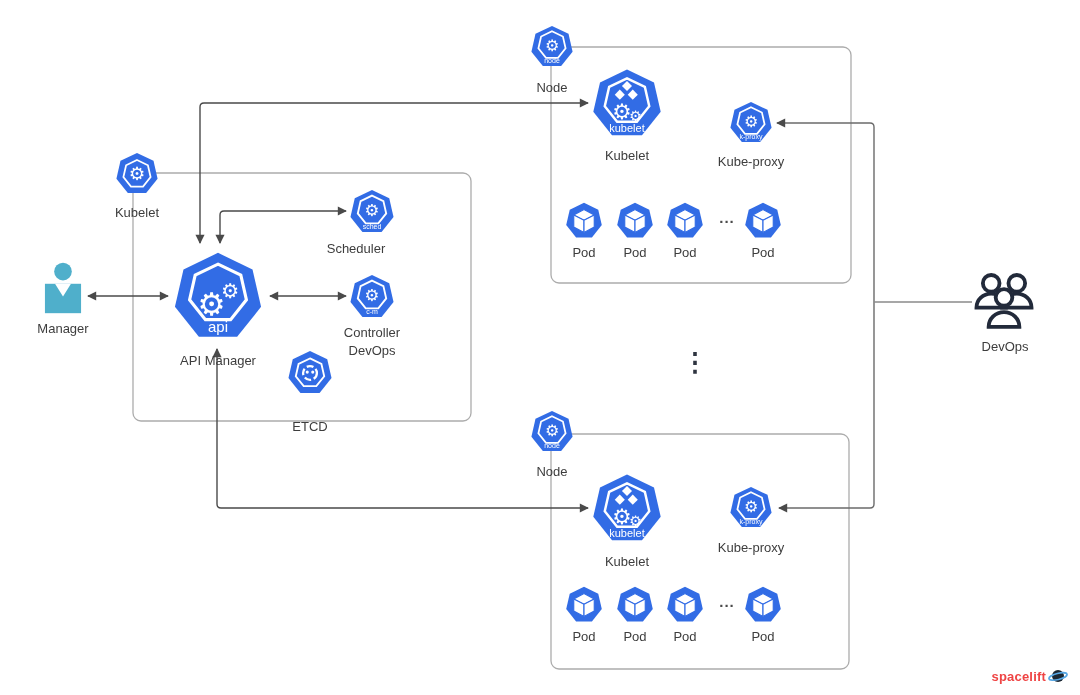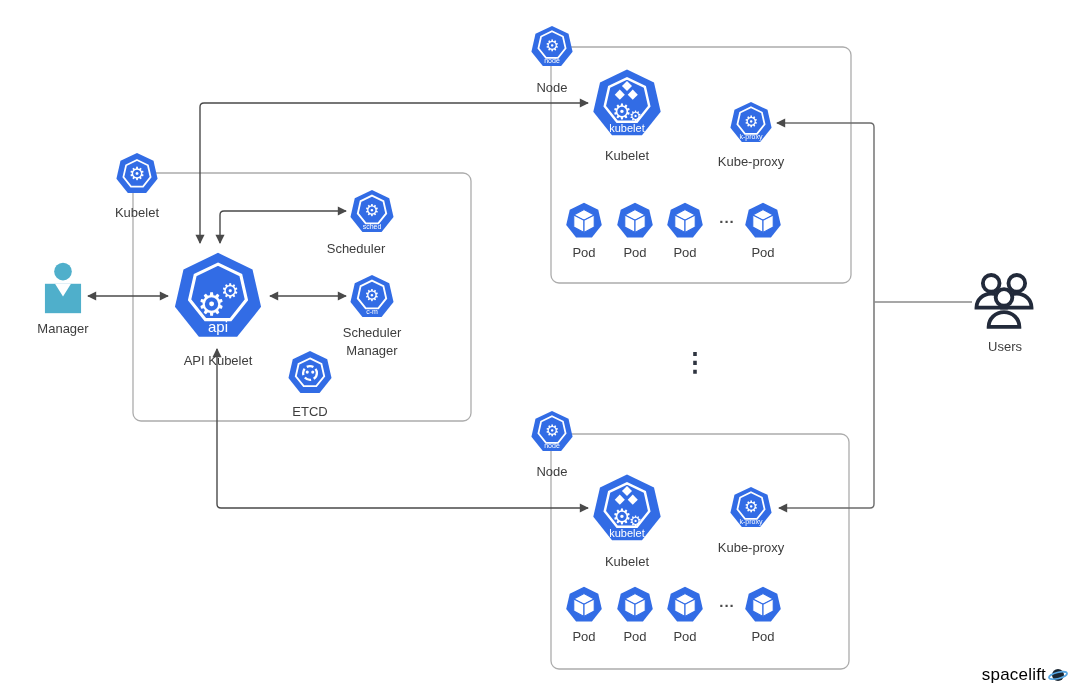--- a/index.html
+++ b/index.html
@@ -12,21 +12,21 @@
              font-family:"Liberation Sans",sans-serif;pointer-events:none;}
   .sub-s{bottom:11%;font-size:7px;}
   .sub-m{bottom:9%;font-size:11px;}
   .sub-b{bottom:9%;font-size:15px;}
   .lbl{position:absolute;z-index:4;font-size:13px;line-height:1.35;color:#3d3d3d;text-align:center;}
   .dots-h{position:absolute;z-index:4;font-size:15px;font-weight:bold;color:#4a4a4a;text-align:center;letter-spacing:1px;}
   .dots-v{position:absolute;z-index:4;font-size:26px;font-weight:bold;color:#2e3440;text-align:center;line-height:0.55;}
   .actor{position:absolute;z-index:3;}
   .actor svg{display:block;width:100%;height:100%;}
   #brand{position:absolute;z-index:5;right:12px;bottom:10px;display:flex;align-items:center;gap:2px;}
-  #brand .brand-text{font-size:17px;font-weight:normal;color:#000000;letter-spacing:.2px;}
+  #brand .brand-text{font-size:13px;font-weight:bold;color:#ef4444;letter-spacing:.2px;}
 </style>
 </head>
 <body>
 
 <div id="stage">
 
   <svg id="wires" width="1080" height="695" viewBox="0 0 1080 695">
     <defs>
       <marker id="arr" viewBox="0 0 10 10" refX="9" refY="5" markerWidth="8" markerHeight="6.5" orient="auto-start-reverse" markerUnits="strokeWidth">
         <path d="M0,0 L10,5 L0,10 z" fill="#4a4a4a"></path>
@@ -66,72 +66,72 @@
       <g fill="none" stroke="#222a3a" stroke-width="6">
         <circle cx="30" cy="24" r="13"></circle>
         <path d="M7,62 a23,22 0 0 1 46,0 z"></path>
         <circle cx="70" cy="24" r="13"></circle>
         <path d="M47,62 a23,22 0 0 1 46,0 z"></path>
         <circle cx="50" cy="46" r="13" fill="#ffffff"></circle>
         <path d="M26,92 a24,23 0 0 1 48,0 z" fill="#ffffff"></path>
       </g>
     </svg>
   </div>
-  <div class="lbl" style="left:965px;top:338px;width:80px">Users</div>
+  <div class="lbl" style="left:965px;top:338px;width:80px">DevOps</div>
 
   <div class="kicon" style="left:115px;top:152px;width:44px;height:44px">
       <svg viewBox="0 0 100 100">
         <polygon points="50,2 87.5,20.1 96.8,60.7 70.8,93.3 29.2,93.3 3.2,60.7 12.5,20.1" fill="#326CE5"></polygon>
         <polygon points="50,18.3 74.8,30.3 80.9,57.1 63.7,78.6 36.3,78.6 19.1,57.1 25.2,30.3" fill="none" stroke="#fff" stroke-width="4"></polygon>
         <text x="50" y="64" font-size="42" text-anchor="middle" fill="#fff" font-family="DejaVu Sans">⚙</text>
       </svg>
     </div>
   <div class="lbl" style="left:97px;top:204px;width:80px">Kubelet</div>
 
   <div class="kicon" style="left:172px;top:251px;width:92px;height:92px">
       <svg viewBox="0 0 100 100">
         <polygon points="50,2 87.5,20.1 96.8,60.7 70.8,93.3 29.2,93.3 3.2,60.7 12.5,20.1" fill="#326CE5"></polygon>
         <polygon points="50,14.3 74.8,26.3 80.9,53.1 63.7,74.6 36.3,74.6 19.1,53.1 25.2,26.3" fill="none" stroke="#fff" stroke-width="3.4"></polygon>
         <text x="43" y="70" font-size="34" text-anchor="middle" fill="#fff" font-family="DejaVu Sans">⚙</text>
         <text x="63" y="51" font-size="22" text-anchor="middle" fill="#fff" font-family="DejaVu Sans">⚙</text>
       </svg>
     <span class="kicon-sub sub-b">api</span>
   </div>
-  <div class="lbl" style="left:168px;top:352px;width:100px">API Kubelet</div>
+  <div class="lbl" style="left:168px;top:352px;width:100px">API Manager</div>
 
   <div class="kicon" style="left:349px;top:189px;width:46px;height:46px">
       <svg viewBox="0 0 100 100">
         <polygon points="50,2 87.5,20.1 96.8,60.7 70.8,93.3 29.2,93.3 3.2,60.7 12.5,20.1" fill="#326CE5"></polygon>
         <polygon points="50,14.3 74.8,26.3 80.9,53.1 63.7,74.6 36.3,74.6 19.1,53.1 25.2,26.3" fill="none" stroke="#fff" stroke-width="4"></polygon>
         <text x="50" y="58" font-size="36" text-anchor="middle" fill="#fff" font-family="DejaVu Sans">⚙</text>
       </svg>
     <span class="kicon-sub sub-s">sched</span>
   </div>
   <div class="lbl" style="left:306px;top:240px;width:100px">Scheduler</div>
 
   <div class="kicon" style="left:349px;top:274px;width:46px;height:46px">
       <svg viewBox="0 0 100 100">
         <polygon points="50,2 87.5,20.1 96.8,60.7 70.8,93.3 29.2,93.3 3.2,60.7 12.5,20.1" fill="#326CE5"></polygon>
         <polygon points="50,14.3 74.8,26.3 80.9,53.1 63.7,74.6 36.3,74.6 19.1,53.1 25.2,26.3" fill="none" stroke="#fff" stroke-width="4"></polygon>
         <text x="50" y="58" font-size="36" text-anchor="middle" fill="#fff" font-family="DejaVu Sans">⚙</text>
       </svg>
     <span class="kicon-sub sub-s">c-m</span>
   </div>
-  <div class="lbl" style="left:332px;top:324px;width:80px">Scheduler Manager</div>
+  <div class="lbl" style="left:332px;top:324px;width:80px">Controller DevOps</div>
 
   <div class="kicon" style="left:287px;top:350px;width:46px;height:46px">
       <svg viewBox="0 0 100 100">
         <polygon points="50,2 87.5,20.1 96.8,60.7 70.8,93.3 29.2,93.3 3.2,60.7 12.5,20.1" fill="#326CE5"></polygon>
         <polygon points="50,18.3 74.8,30.3 80.9,57.1 63.7,78.6 36.3,78.6 19.1,57.1 25.2,30.3" fill="none" stroke="#fff" stroke-width="4"></polygon>
         <circle cx="50" cy="50" r="15" fill="none" stroke="#fff" stroke-width="5" stroke-dasharray="15 6"></circle>
         <circle cx="44" cy="48" r="3.4" fill="#fff"></circle>
         <circle cx="56" cy="48" r="3.4" fill="#fff"></circle>
       </svg>
     </div>
-  <div class="lbl" style="left:270px;top:403px;width:80px">ETCD</div>
+  <div class="lbl" style="left:270px;top:418px;width:80px">ETCD</div>
 
   <div class="kicon" style="left:530px;top:25px;width:44px;height:44px">
       <svg viewBox="0 0 100 100">
         <polygon points="50,2 87.5,20.1 96.8,60.7 70.8,93.3 29.2,93.3 3.2,60.7 12.5,20.1" fill="#326CE5"></polygon>
         <polygon points="50,14.3 74.8,26.3 80.9,53.1 63.7,74.6 36.3,74.6 19.1,53.1 25.2,26.3" fill="none" stroke="#fff" stroke-width="4"></polygon>
         <text x="50" y="58" font-size="36" text-anchor="middle" fill="#fff" font-family="DejaVu Sans">⚙</text>
       </svg>
     <span class="kicon-sub sub-s">node</span>
   </div>
   <div class="lbl" style="left:512px;top:79px;width:80px">Node</div>

